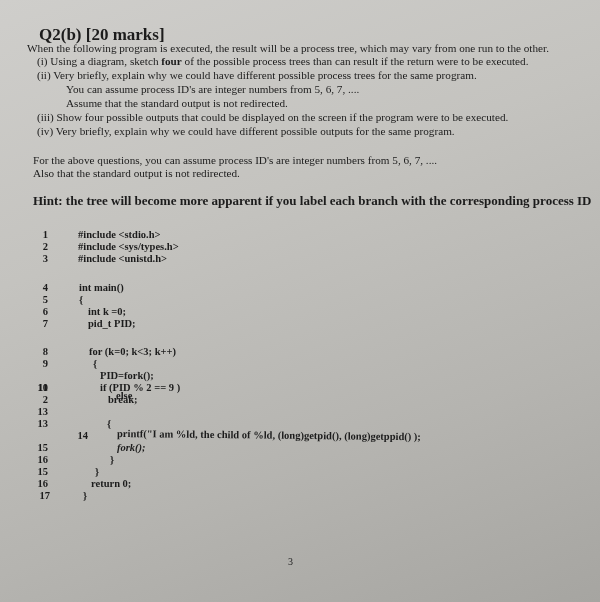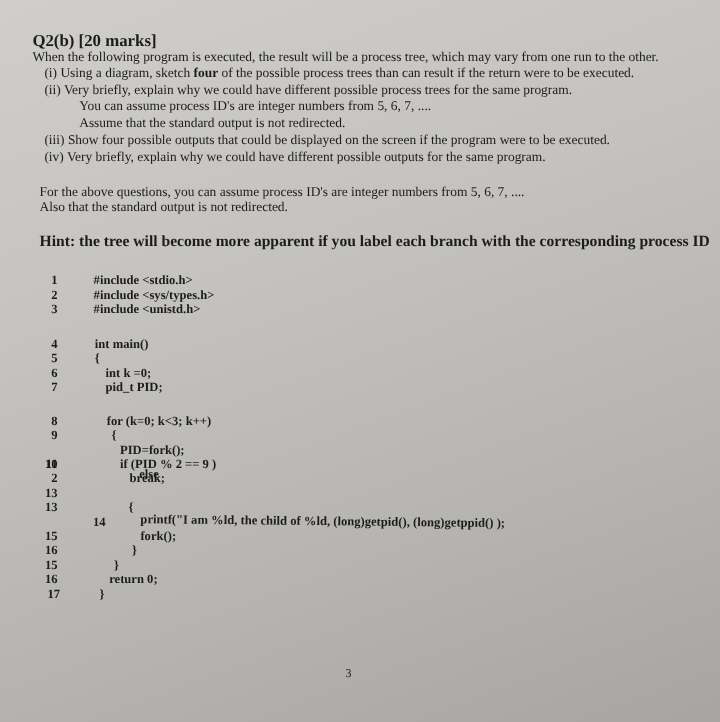--- a/index.html
+++ b/index.html
@@ -4,21 +4,21 @@
 <style>
   html, body { margin:0; padding:0; }
   body {
     width:600px; height:602px; overflow:hidden; position:relative;
     background: linear-gradient(160deg, #cfcecb 0%, #c4c3bf 35%, #b5b4b0 70%, #a6a5a1 100%);
     font-family: "Liberation Serif", "DejaVu Serif", serif;
     color:#1c1c1c;
   }
   .t { position:absolute; white-space:nowrap; font-size:11.2px; line-height:12px; }
   .b { font-weight:bold; }
-  .title { left:27px; top:29px; font-weight:bold; font-size:14px; }
+  .title { left:39px; top:29px; font-weight:bold; font-size:17px; }
   .p { left:27px; }
   .i1 { left:37px; }
   .i2 { left:66px; }
   .hint { left:33px; font-weight:bold; font-size:13px; }
   .ln { position:absolute; left:30px; width:18px; text-align:right; font-weight:bold; font-size:10.5px; line-height:11px; white-space:nowrap; }
   .code { position:absolute; font-weight:bold; font-size:10.5px; line-height:11px; white-space:nowrap; }
   .pg { position:absolute; left:288px; top:556px; font-size:10px; }
 </style>
 </head>
 <body>
@@ -68,21 +68,21 @@
   <div class="code" style="left:100px; top:382px;">if  (PID % 2 == 9 )</div>
   <div class="ln" style="top:394px;">2</div>
   <div class="code" style="left:108px; top:394px;">break;</div>
   <div class="ln" style="top:406px;">13</div>
   <div class="code" style="left:99px; top:390px;margin-left:17px;">else</div>
   <div class="ln" style="top:418px;">13</div>
   <div class="code" style="left:107px; top:418px;">{</div>
   <div class="ln" style="top:430px;margin-left:40px;">14</div>
   <div class="code" style="left:117px; top:428px; transform:rotate(0.6deg); transform-origin:left center;">printf("I am %ld, the child of  %ld, (long)getpid(), (long)getppid() );</div>
   <div class="ln" style="top:442px;">15</div>
-  <div class="code" style="left:117px; top:442px;">fork();</div>
+  <div class="code" style="left:117px; top:442px;font-style:italic;">fork();</div>
   <div class="ln" style="top:454px;">16</div>
   <div class="code" style="left:110px; top:454px;">}</div>
   <div class="ln" style="top:466px;">15</div>
   <div class="code" style="left:95px; top:466px;">}</div>
   <div class="ln" style="top:478px;">16</div>
   <div class="code" style="left:91px; top:478px;">return 0;</div>
   <div class="ln" style="top:490px; left:32px;">17</div>
   <div class="code" style="left:83px; top:490px;">}</div>
 </div>
 

